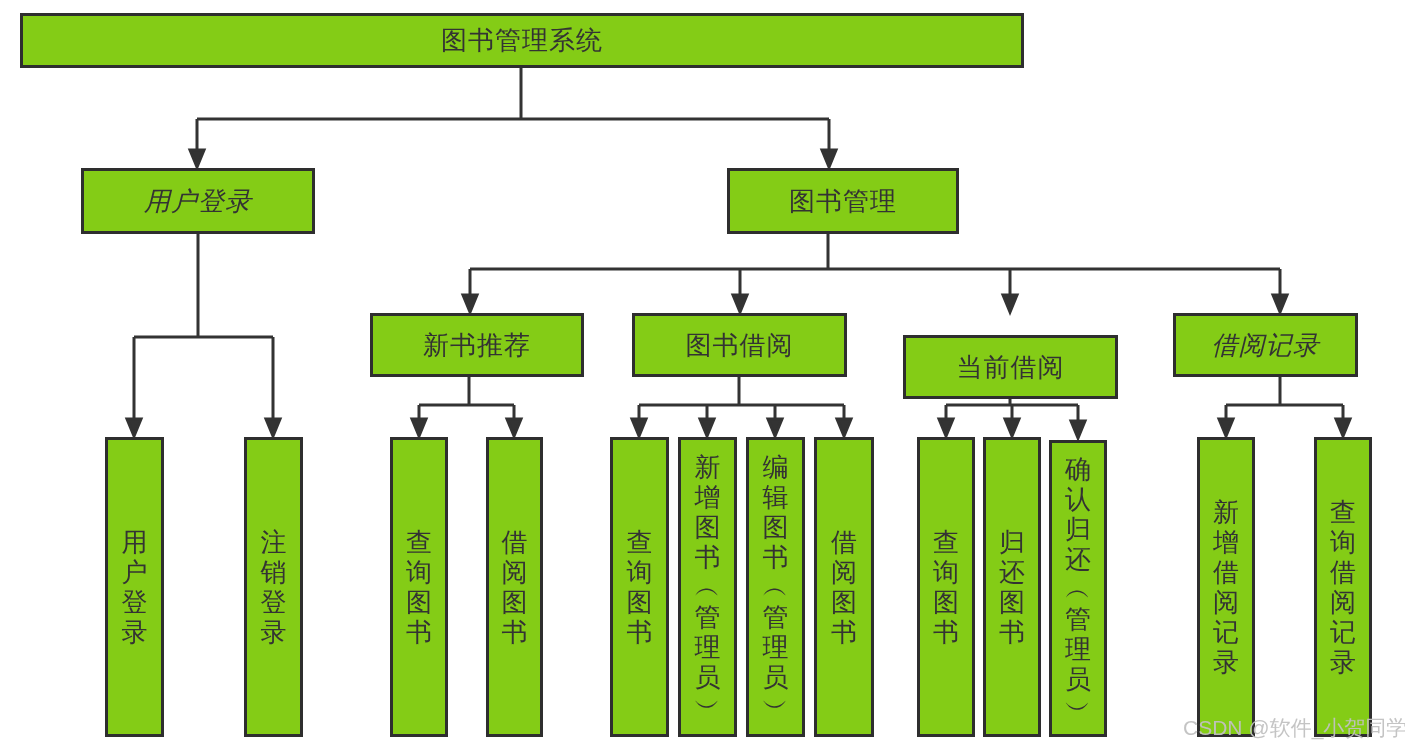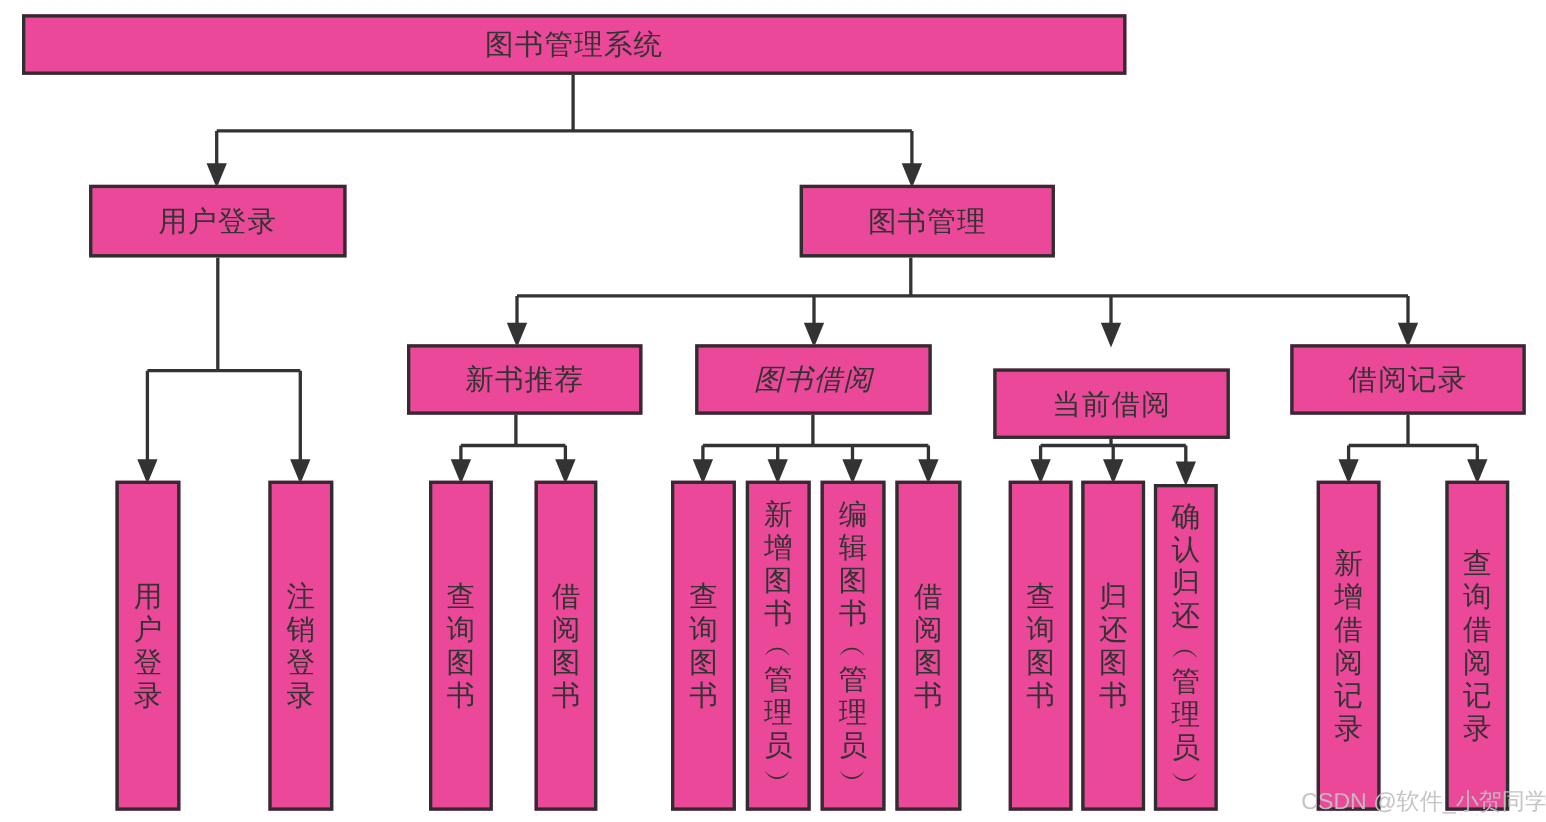--- a/index.html
+++ b/index.html
@@ -3,21 +3,21 @@
 <meta charset="utf-8">
 <style>
   html,body { margin:0; padding:0; background:#ffffff; }
   .stage {
     position:relative; width:1405px; height:747px; background:#ffffff;
     font-family:"Liberation Sans", sans-serif; color:#333333; overflow:hidden;
   }
   svg.connectors { position:absolute; left:0; top:0; width:1405px; height:747px; }
   .node {
     position:absolute; box-sizing:border-box;
-    border:3px solid #2e2e2e; background:#ec4899;
+    border:3px solid #2e2e2e; background:#84cc16;
     display:flex; align-items:center; justify-content:center;
     font-size:26px; letter-spacing:1px; color:#333333;
   }
   .leaf .vtext {
     white-space:pre-line; text-align:center;
     font-size:26px; line-height:30px; letter-spacing:0;
   }
   .watermark {
     position:absolute; left:1183px; top:714px;
     font-size:21px; color:rgba(193,193,193,0.95);
@@ -76,37 +76,37 @@
       <path fill="none" d="M1280 377 V405 M1226 405 H1343 M1226 405 V421 M1343 405 V421"></path>
       <polygon points="1226,436 1219,419 1233,419"></polygon>
       <polygon points="1343,436 1336,419 1350,419"></polygon>
     </g>
   </svg>
 
   <div class="node" style="left:20px; top:13px; width:1004px; height:55px;">
     <span>图书管理系统</span>
   </div>
 
-  <div class="node" style="left:81px; top:168px; width:234px; height:66px;">
+  <div class="node" style="left:81px; top:168px; width:234px; height:66px;font-style:italic;">
     <span>用户登录</span>
   </div>
   <div class="node" style="left:712px; top:168px; width:232px; height:66px;margin-left:15px;">
     <span>图书管理</span>
   </div>
 
   <div class="node" style="left:370px; top:313px; width:214px; height:64px;">
     <span>新书推荐</span>
   </div>
-  <div class="node" style="left:632px; top:313px; width:215px; height:64px;font-style:italic;">
+  <div class="node" style="left:632px; top:313px; width:215px; height:64px;">
     <span>图书借阅</span>
   </div>
   <div class="node" style="left:903px; top:313px; width:215px; height:64px;margin-top:22px;">
     <span>当前借阅</span>
   </div>
-  <div class="node" style="left:1173px; top:313px; width:214px; height:64px;">
+  <div class="node" style="left:1173px; top:313px; width:185px; height:64px;font-style:italic;">
     <span>借阅记录</span>
   </div>
 
   <div class="node leaf" style="left:105px; top:437px; width:59px; height:300px;">
     <span class="vtext">用
 户
 登
 录</span>
   </div>
   <div class="node leaf" style="left:244px; top:437px; width:59px; height:300px;">

